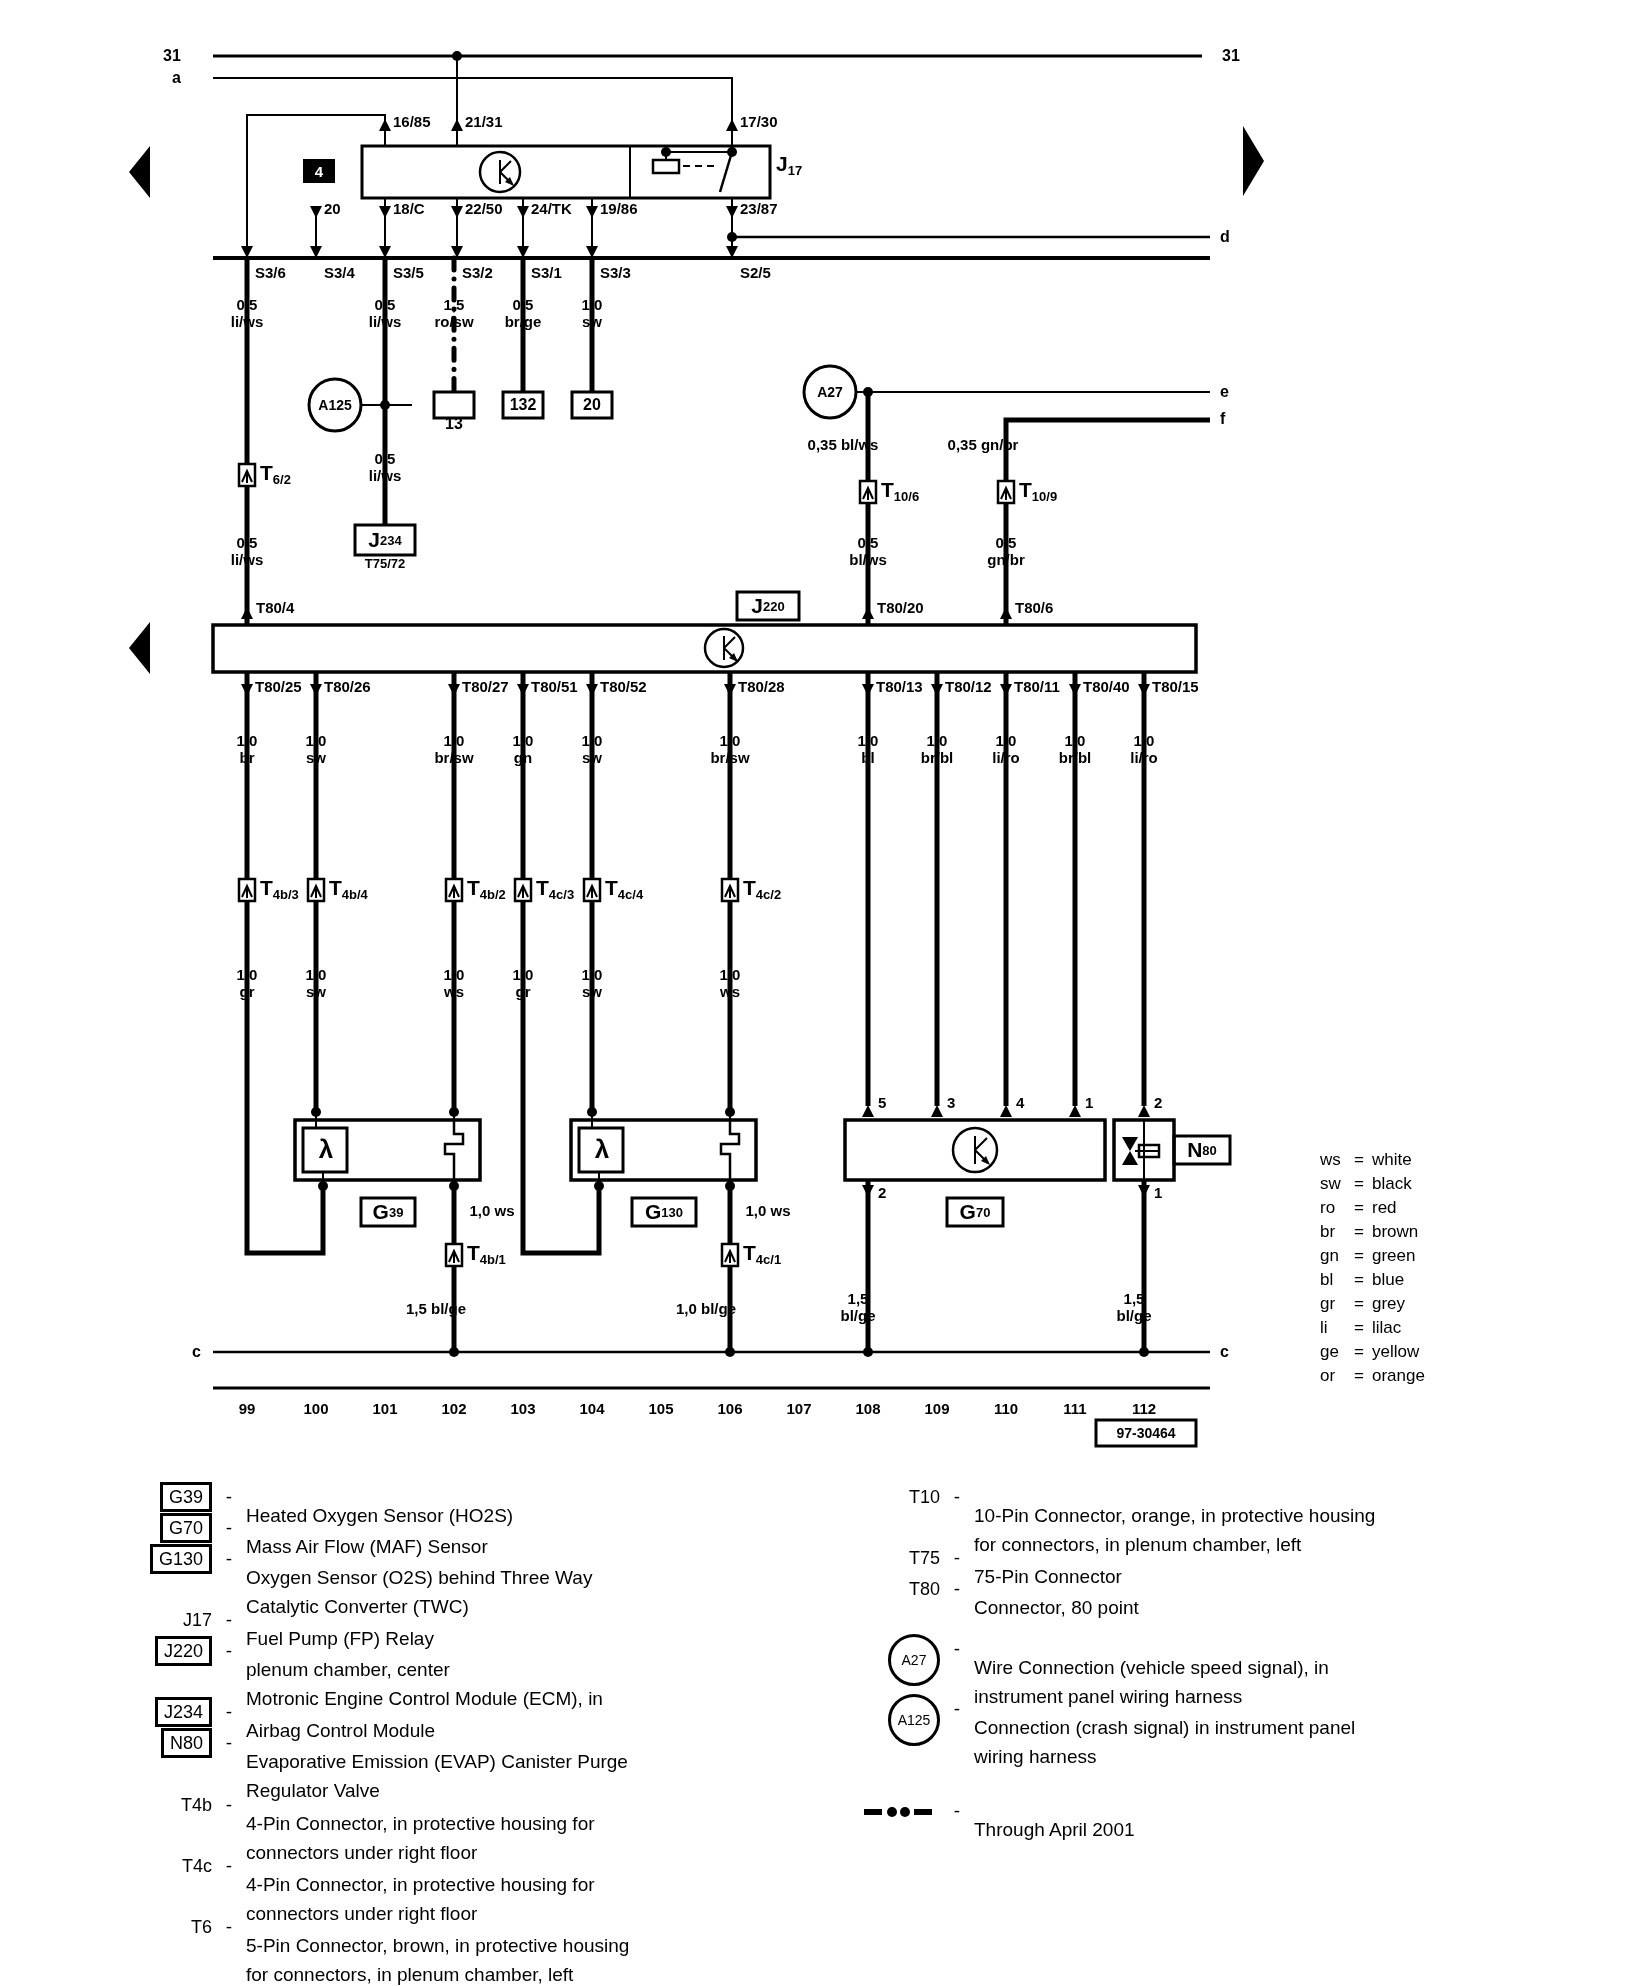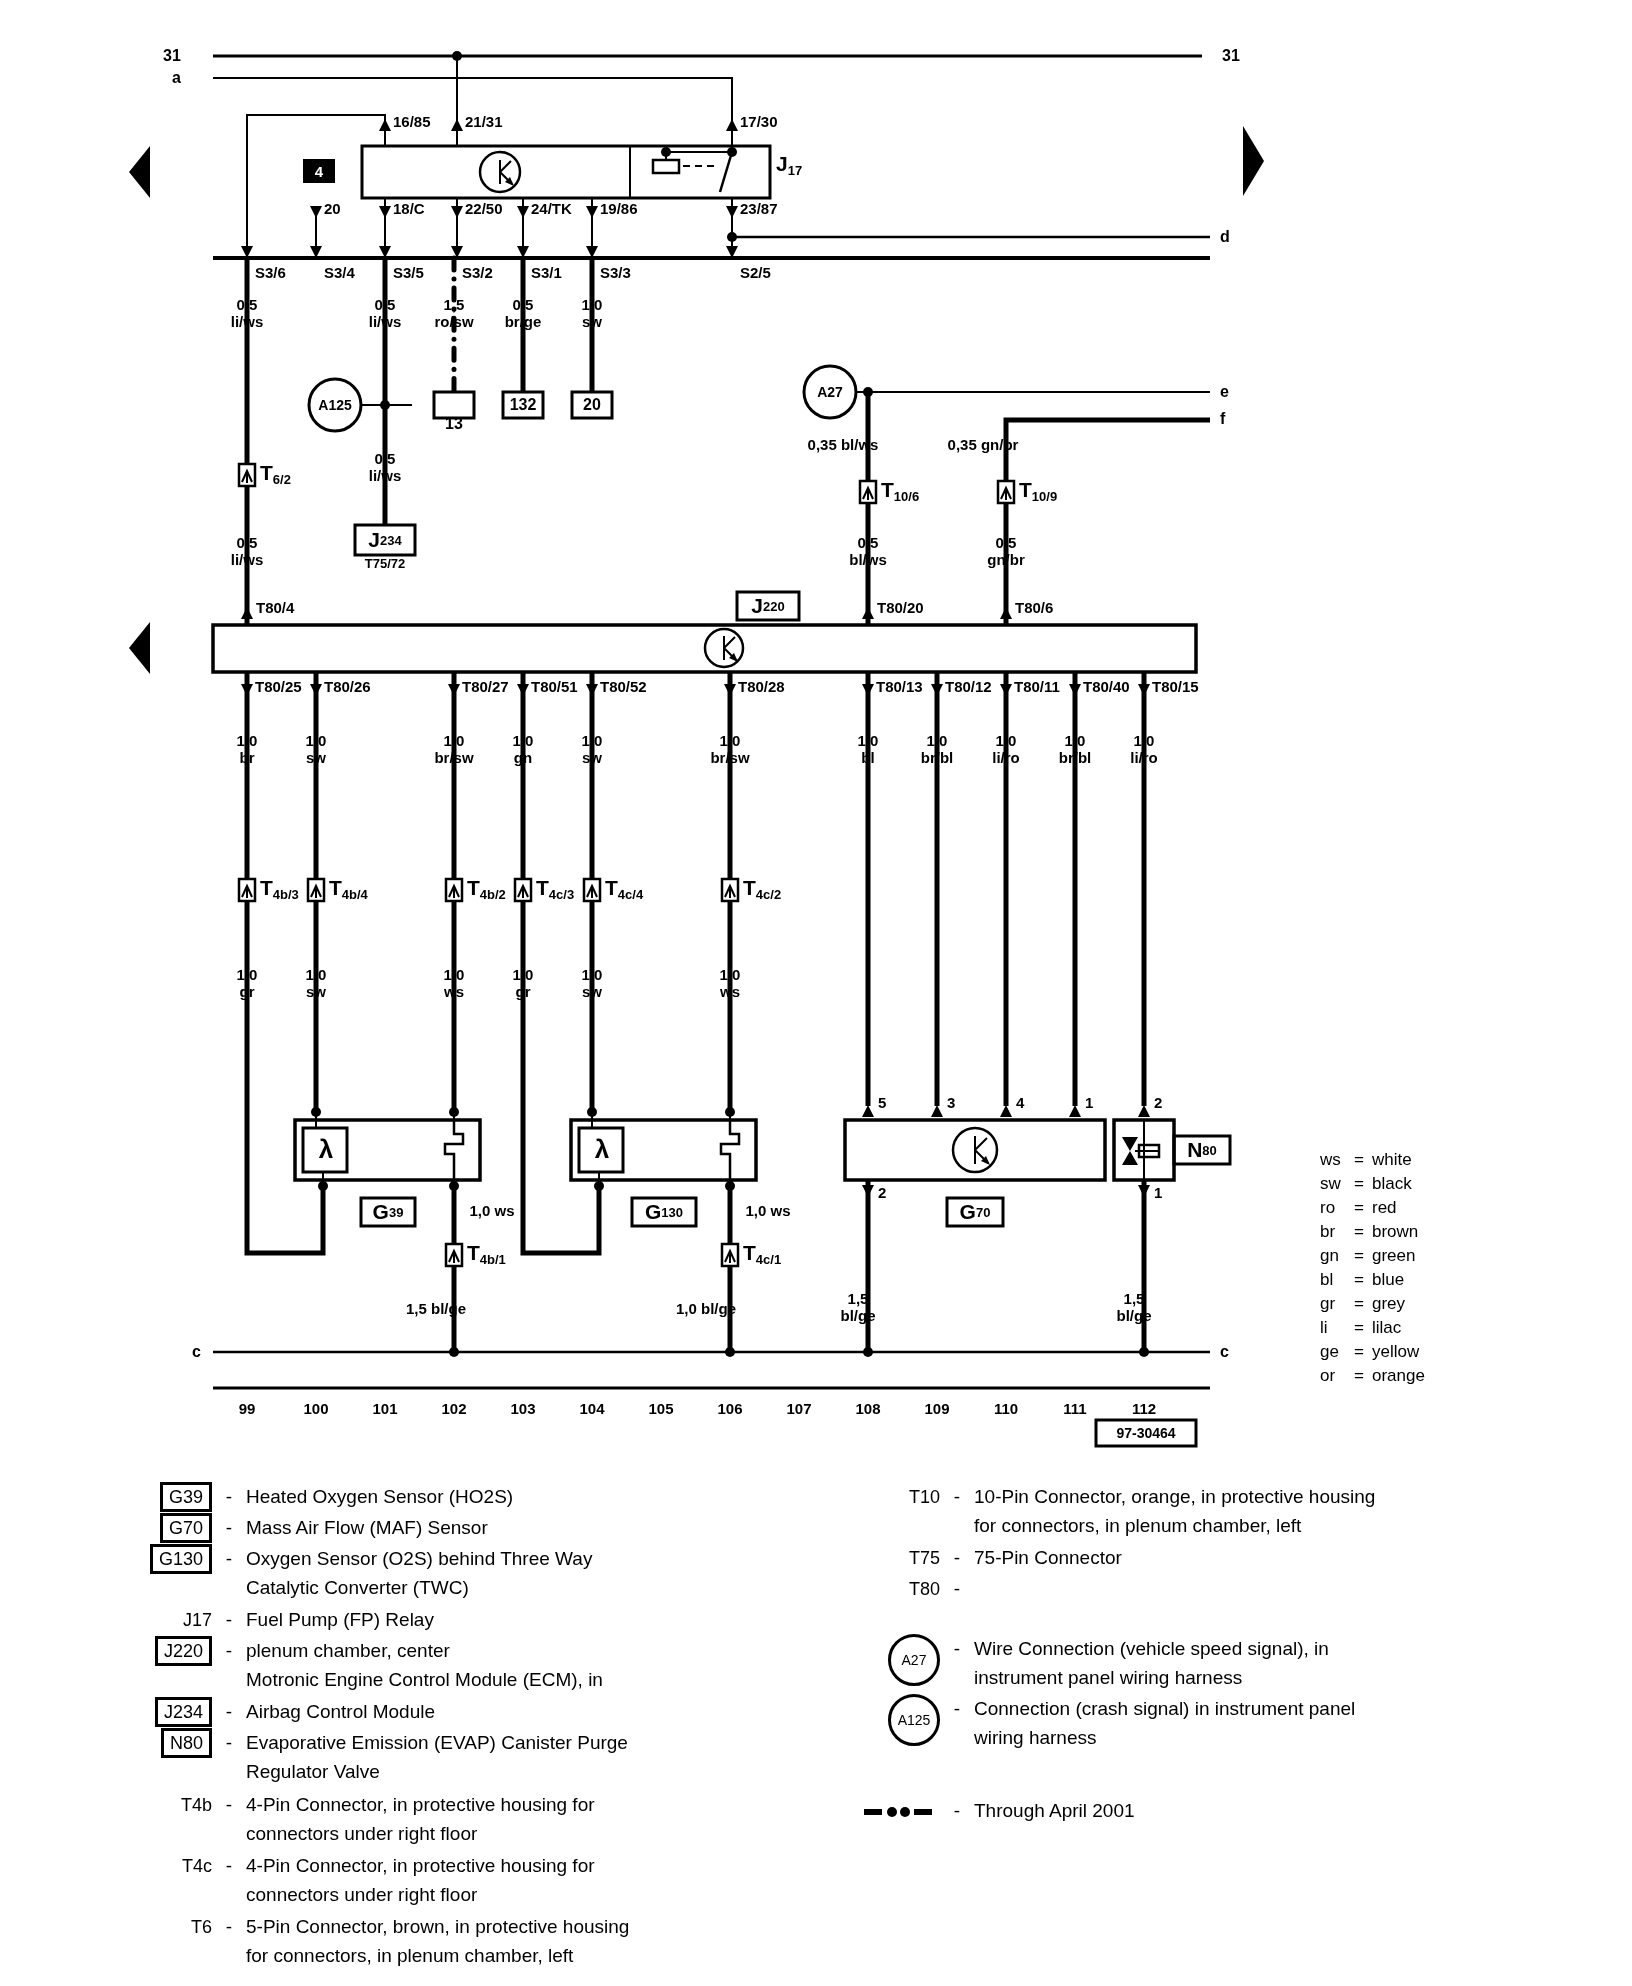--- a/index.html
+++ b/index.html
@@ -18,21 +18,21 @@
   .whitetxt{color:#fff;font-weight:bold;font-size:15px;text-align:center;}
   .lam{font-size:26px;font-weight:bold;}
   .clg-row{position:absolute;font-size:17px;line-height:24px;}
   .clg-row .code{display:inline-block;width:34px;}
   .clg-row .eq{display:inline-block;width:18px;}
   .leg-row{position:absolute;display:flex;align-items:flex-start;font-size:19px;line-height:29px;}
   .leg-badge{width:92px;flex:none;display:flex;justify-content:flex-end;}
   .leg-badge .boxed{border:3px solid #000;padding:0 6px;line-height:24px;font-size:18px;}
   .leg-badge .plain{font-size:18px;padding-top:1px;}
   .leg-dash{width:34px;flex:none;text-align:center;}
-  .leg-text{flex:1;}
+  .leg-text{flex:1;margin-top:19px;}
   .leg-row-r .leg-badge{width:100px;}
   .circ-badge{width:46px;height:46px;border:3px solid #000;border-radius:50%;display:flex;align-items:center;justify-content:center;font-size:14px;flex:none;}
   svg .w2{stroke:#000;stroke-width:2;fill:none;}
   svg .w25{stroke:#000;stroke-width:2.5;fill:none;}
   svg .w3{stroke:#000;stroke-width:3;fill:none;}
   svg .w35{stroke:#000;stroke-width:3.5;fill:none;}
   svg .w4{stroke:#000;stroke-width:4;fill:none;}
   svg .w5{stroke:#000;stroke-width:5;fill:none;}
   svg .fill{fill:#000;stroke:none;}
   svg .wbox{fill:#fff;stroke:#000;stroke-width:2.5;}
@@ -610,20 +610,21 @@
         <span class="plain">T75</span>
       </span>
       <span class="leg-dash">-</span>
   <span class="leg-text"><span>75-Pin Connector</span></span>
 </div>
 <div class="leg-row leg-row-r" style="left:840px;top:1574px;width:700px">
   <span class="leg-badge">
         <span class="plain">T80</span>
       </span>
       <span class="leg-dash">-</span>
+  <span class="leg-text"><span>Connector, 80 point</span></span>
 </div>
 <div class="leg-row leg-row-r" style="left:840px;top:1634px;width:700px">
   <span class="leg-badge">
         <span class="circ-badge">A27</span>
       </span>
       <span class="leg-dash">-</span>
   <span class="leg-text">
         <span style="display:block">Wire Connection (vehicle speed signal), in</span>
         <span style="display:block">instrument panel wiring harness</span>
       </span>

